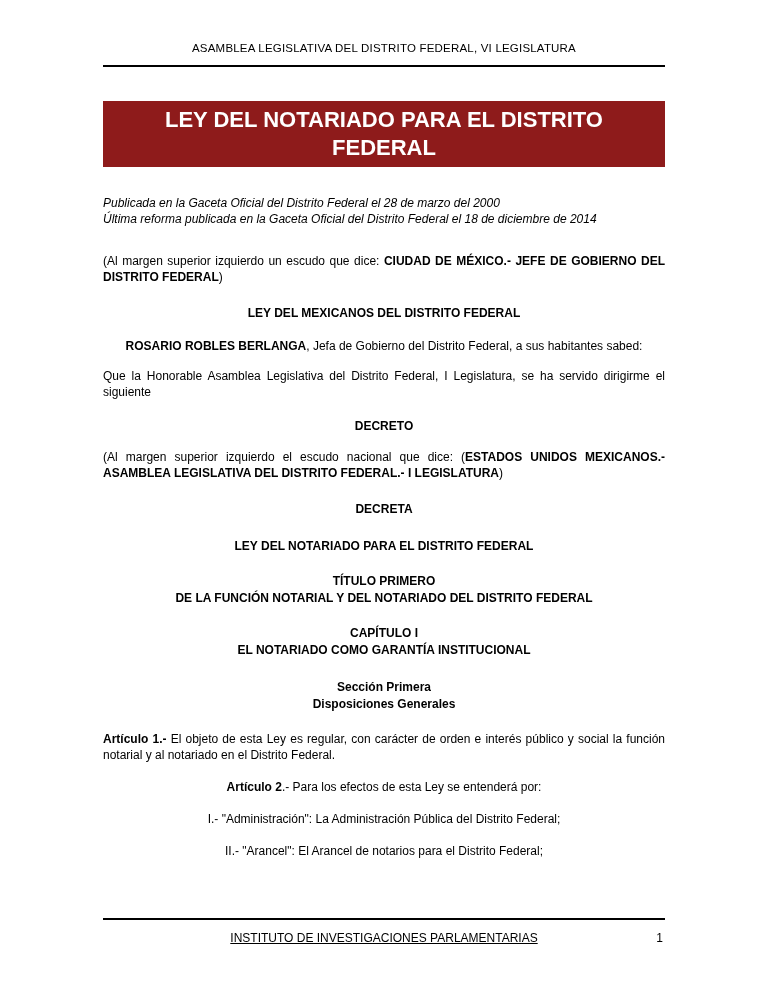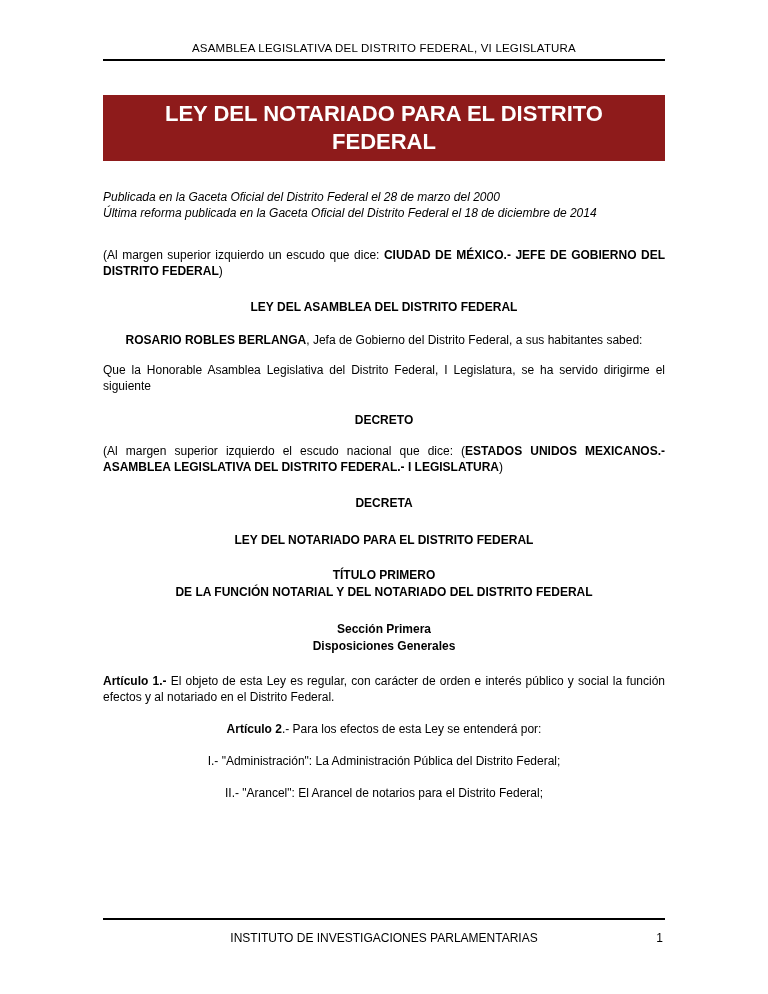--- a/index.html
+++ b/index.html
@@ -13,21 +13,21 @@
     font-family: "Liberation Sans", sans-serif;
     font-size: 12px;
     line-height: 16px;
     color: #000000;
     padding: 40px 103px 0 103px;
     overflow: hidden;
   }
   .doc-header {
     text-align: center;
     border-bottom: 2px solid #000000;
-    padding-bottom: 3px;
+    padding-bottom: 9px;
   }
   .header-text { font-size: 11.5px; letter-spacing: 0.2px; }
   .banner {
     margin-top: 34px;
     background: #8e1b1b;
     color: #ffffff;
     text-align: center;
     font-weight: bold;
     font-size: 22px;
     line-height: 28px;
@@ -54,20 +54,21 @@
     left: 103px;
     right: 103px;
     bottom: 48px;
   }
   .footer-rule { border-top: 2px solid #000000; }
   .footer-row {
     position: relative;
     margin-top: 10px;
     text-align: center;
     font-size: 12px;
+    text-decoration: underline;
   }
   .footer-page { position: absolute; right: 2px; top: 0; }
 </style>
 </head>
 <body>
 
 <div class="page">
 
   <header class="doc-header">
     <div class="header-text">ASAMBLEA LEGISLATIVA DEL DISTRITO FEDERAL, VI LEGISLATURA</div>
@@ -79,21 +80,21 @@
 
   <p class="pub">
     <span>Publicada en la Gaceta Oficial del Distrito Federal el 28 de marzo del 2000</span><br>
     <span>Última reforma publicada en la Gaceta Oficial del Distrito Federal el 18 de diciembre de 2014</span>
   </p>
 
   <p class="para justify mt-26">
     <span>(Al margen superior izquierdo un escudo que dice: </span><b>CIUDAD DE MÉXICO.- JEFE DE GOBIERNO DEL DISTRITO FEDERAL</b><span>)</span>
   </p>
 
-  <h2 class="center-heading mt-20h">LEY DEL ASAMBLEA DEL DISTRITO FEDERAL</h2>
+  <h2 class="center-heading mt-20h">LEY DEL MEXICANOS DEL DISTRITO FEDERAL</h2>
 
   <p class="para justify mt-16">
     <b>ROSARIO ROBLES BERLANGA</b><span>, Jefa de Gobierno del Distrito Federal, a sus habitantes sabed:</span>
   </p>
 
   <p class="para justify">Que la Honorable Asamblea Legislativa del Distrito Federal, I Legislatura, se ha servido dirigirme el siguiente</p>
 
   <h2 class="center-heading">DECRETO</h2>
 
   <p class="para justify">
@@ -103,28 +104,32 @@
 
   <h2 class="center-heading mt-20h">DECRETA</h2>
 
   <h2 class="center-heading mt-20h">LEY DEL NOTARIADO PARA EL DISTRITO FEDERAL</h2>
 
   <h2 class="center-heading">
     <span>TÍTULO PRIMERO</span><br>
     <span>DE LA FUNCIÓN NOTARIAL Y DEL NOTARIADO DEL DISTRITO FEDERAL</span>
   </h2>
 
+  <h2 class="center-heading">
+    <span>CAPÍTULO I</span><br>
+    <span>EL NOTARIADO COMO GARANTÍA INSTITUCIONAL</span>
+  </h2>
 
   <h2 class="center-heading mt-20h">
     <span>Sección Primera</span><br>
     <span class="underline">Disposiciones Generales</span>
   </h2>
 
   <p class="para justify mt-18">
-    <b>Artículo 1.-</b><span> El objeto de esta Ley es regular, con carácter de orden e interés público y social la función efectos y al notariado en el Distrito Federal.</span>
+    <b>Artículo 1.-</b><span> El objeto de esta Ley es regular, con carácter de orden e interés público y social la función notarial y al notariado en el Distrito Federal.</span>
   </p>
 
   <p class="para mt-16">
     <b>Artículo 2</b><span>.- Para los efectos de esta Ley se entenderá por:</span>
   </p>
 
   <p class="para mt-16">I.- "Administración": La Administración Pública del Distrito Federal;</p>
 
   <p class="para mt-16">II.- "Arancel": El Arancel de notarios para el Distrito Federal;</p>
 

